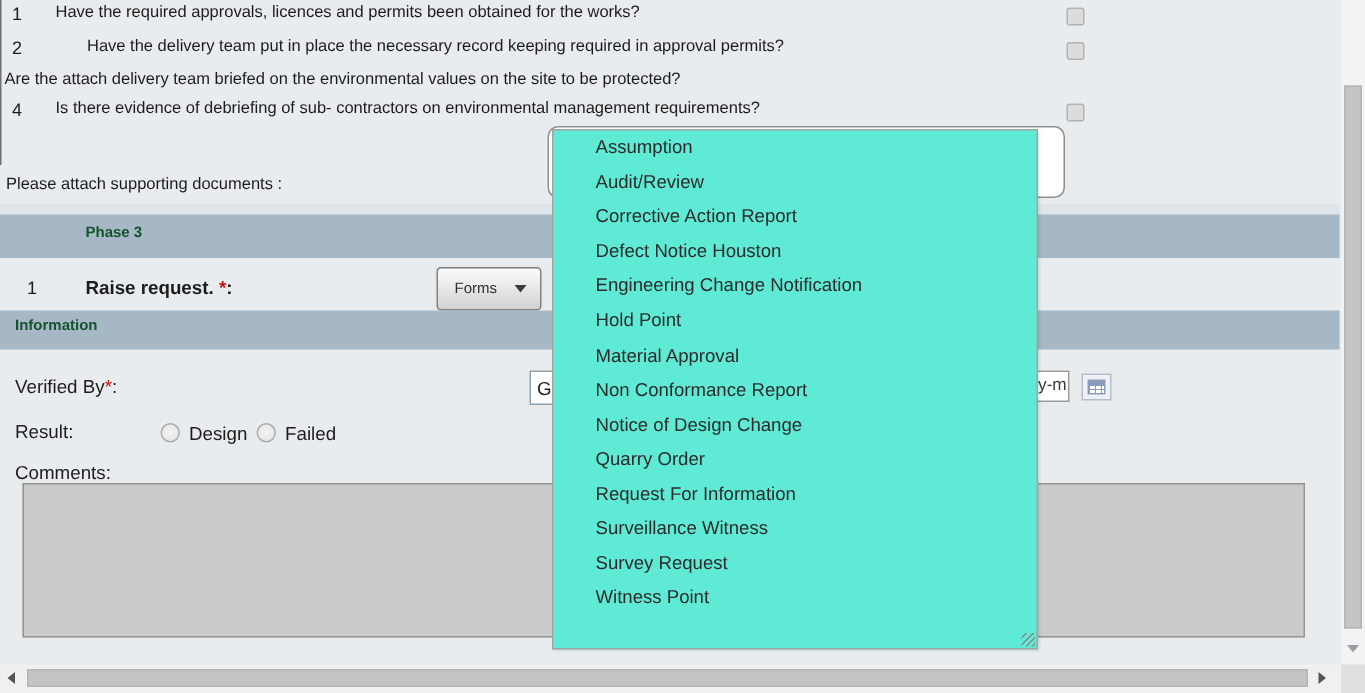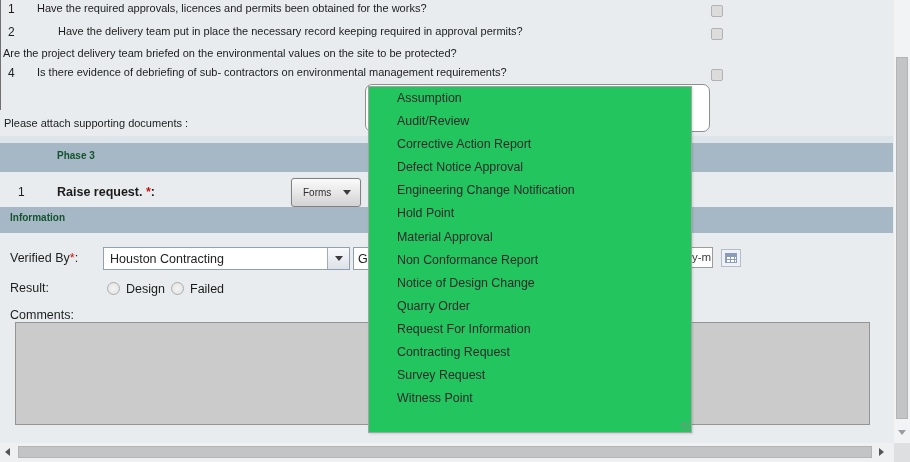--- a/index.html
+++ b/index.html
@@ -53,21 +53,21 @@
   #calendar-button .grid { width:12px; height:10px; background-color:#fff; border:1px solid #8b9cba; border-top:3px solid #8b9cba;
     background-image:repeating-linear-gradient(to right,#8b9cba 0 1px,transparent 1px 4px),
                      repeating-linear-gradient(to bottom,#8b9cba 0 1px,transparent 1px 3px); }
 
   .radio { width:13px; height:13px; border-radius:50%; border:1px solid #aaadb0; background:radial-gradient(#f5f5f5,#dfdfdf); }
   .radio-label { font-size:12.5px; }
 
   #comments-textarea { left:15px; top:322px; width:855px; height:103px; background:#cbcbcb; border:1px solid #949494; }
 
   
-  #dropdown-panel { left:368px; top:86px; width:324px; height:347px; background:#22c55e;
+  #dropdown-panel { left:368px; top:86px; width:324px; height:347px; background:#5eead4;
     border:1px solid #a3a3a3; z-index:10; box-shadow:1px 1px 2px rgba(0,0,0,0.12); overflow:hidden; }
   .dd-option { height:23.1px; line-height:23.1px; padding-left:28px; font-size:12.4px; color:#2b2b2b; white-space:nowrap; cursor:default; }
   #dd-resize-grip { position:absolute; right:1px; bottom:1px; width:9px; height:9px;
     background:repeating-linear-gradient(135deg, transparent 0 2px, #8a8a8a 2px 3px); }
 
   
   #v-scrollbar { left:894px; top:0; width:16px; height:443px; background:#f2f3f4; }
   #v-thumb { position:absolute; left:2px; top:57px; width:12px; height:362px; background:#c2c4c6; border:1px solid #b2b4b6; }
   #v-down-arrow { position:absolute; left:4px; top:430px; width:0; height:0;
     border-left:4px solid transparent; border-right:4px solid transparent; border-top:5px solid #9a9ea2; }
@@ -86,21 +86,21 @@
 
   <div id="left-tick" class="abs"></div>
 
   <div id="questions-region">
       <div class="abs q-num" style="left: 8px; top: 2px;">1</div>
       <div class="abs q-text" style="left: 37px; top: 2px;">Have the required approvals, licences and permits been obtained for the works?</div>
       <div class="abs q-checkbox" style="left: 711px; top: 5px;"></div>
       <div class="abs q-num" style="left: 8px; top: 25px;">2</div>
       <div class="abs q-text" style="left: 37px; top: 25px; margin-left: 21px;">Have the delivery team put in place the necessary record keeping required in approval permits?</div>
       <div class="abs q-checkbox" style="left: 711px; top: 28px;"></div>
-      <div class="abs q-text" style="left: 3px; top: 47px;">Are the project delivery team briefed on the environmental values on the site to be protected?</div>
+      <div class="abs q-text" style="left: 3px; top: 47px;">Are the attach delivery team briefed on the environmental values on the site to be protected?</div>
       <div class="abs q-num" style="left: 8px; top: 66px;">4</div>
       <div class="abs q-text" style="left: 37px; top: 66px;">Is there evidence of debriefing of sub- contractors on environmental management requirements?</div>
       <div class="abs q-checkbox" style="left: 711px; top: 69px;"></div>
     </div>
 
   <div class="abs q-text" style="left:4px; top:89px;margin-top:28px;">Please attach supporting documents :</div>
 
   <div id="attach-box" class="abs"></div>
 
   <div class="abs section-gap"></div>
@@ -119,26 +119,20 @@
     <span class="tri-down"></span>
   </div>
 
   <div id="verification-bar" class="abs bar">
     <span>Information</span>
   </div>
 
   <div class="abs field-label" style="left:10px; top:251px;">
     <span>Verified By</span><span class="req">*</span><span>:</span>
   </div>
-  <div id="verified-by-combo" class="abs">
-    <span class="val">Houston Contracting</span>
-    <span class="arrow-btn">
-      <span class="tri-down"></span>
-    </span>
-  </div>
   <div id="partial-field" class="abs">
     <span class="val">G</span>
   </div>
   <div id="date-input" class="abs">
     <span class="ph"><span>y-mm-</span></span>
   </div>
   <div id="calendar-button" class="abs">
     <span class="grid"></span>
   </div>
 
@@ -149,29 +143,29 @@
   <div class="abs radio-label" style="left:190px; top:282px;">Failed</div>
 
   <div class="abs field-label" style="left:10px; top:308px;">Comments:</div>
   <div id="comments-textarea" class="abs"></div>
 
   <div id="dropdown-panel" class="abs">
     <div id="dd-options">
         <div class="dd-option">Assumption</div>
         <div class="dd-option">Audit/Review</div>
         <div class="dd-option">Corrective Action Report</div>
-        <div class="dd-option">Defect Notice Approval</div>
+        <div class="dd-option">Defect Notice Houston</div>
         <div class="dd-option">Engineering Change Notification</div>
         <div class="dd-option">Hold Point</div>
         <div class="dd-option">Material Approval</div>
         <div class="dd-option">Non Conformance Report</div>
         <div class="dd-option">Notice of Design Change</div>
         <div class="dd-option">Quarry Order</div>
         <div class="dd-option">Request For Information</div>
-        <div class="dd-option">Contracting Request</div>
+        <div class="dd-option">Surveillance Witness</div>
         <div class="dd-option">Survey Request</div>
         <div class="dd-option">Witness Point</div>
       </div>
     <div id="dd-resize-grip"></div>
   </div>
 
   <div id="v-scrollbar" class="abs">
     <div id="v-thumb"></div>
     <div id="v-down-arrow"></div>
   </div>

